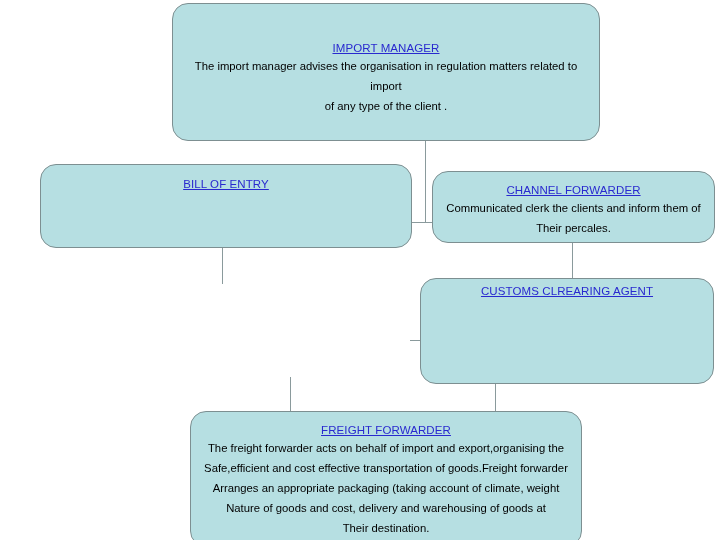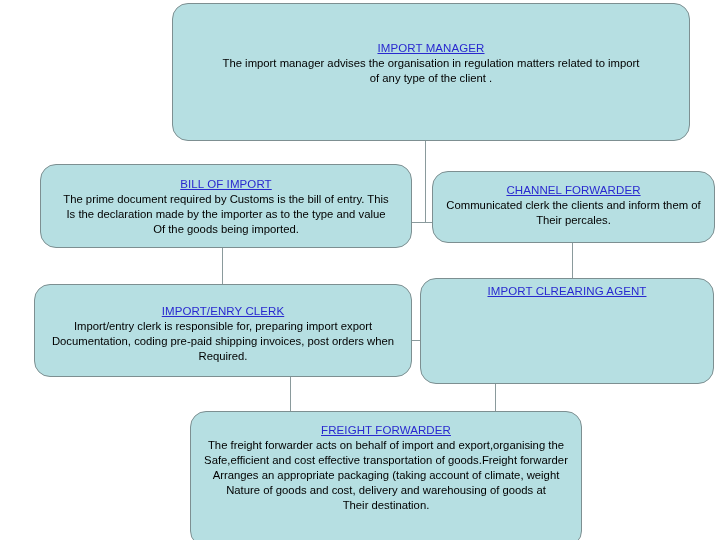--- a/index.html
+++ b/index.html
@@ -33,26 +33,26 @@
     color: #2929cf;
     text-decoration: underline;
     font-size: 11.5px;
     line-height: 15px;
     letter-spacing: 0.1px;
     white-space: nowrap;
   }
   .node-body {
     color: #000000;
     font-size: 11.3px;
-    line-height: 15px;
+    line-height: 20px;
     white-space: pre-line;
   }
 
   
-  #node-import-manager   { left: 172px; top: 3px;   width: 518px; height: 138px; }
+  #node-import-manager   { left: 172px; top: 3px;   width: 428px; height: 138px; }
   #node-import-manager .node-title { margin-top: 37px; }
 
   #node-bill-of-entry    { left: 40px;  top: 164px; width: 372px; height: 84px; }
   #node-bill-of-entry .node-title { margin-top: 12px; }
 
   #node-channel-controller { left: 432px; top: 171px; width: 283px; height: 72px; }
   #node-channel-controller .node-title { margin-top: 11px; }
 
   #node-import-entry-clerk { left: 34px;  top: 284px; width: 378px; height: 93px; }
   #node-import-entry-clerk .node-title { margin-top: 19px; }
@@ -95,41 +95,32 @@
   <div class="conn conn-v" id="conn-clerk-to-freight"></div>
   <div class="conn conn-v" id="conn-customs-to-freight"></div>
 
   <div class="node" id="node-import-manager">
     <div class="node-title">IMPORT MANAGER</div>
     <div class="node-body">The import manager advises the organisation  in regulation matters related to import
 of any type of the client .</div>
   </div>
 
   <div class="node" id="node-bill-of-entry">
-    <div class="node-title">BILL OF IMPORT</div>
-    <div class="node-body">The prime document required by Customs  is the bill  of entry. This
-Is the declaration made by the importer as to the type and value
-Of the goods being imported.</div>
+    <div class="node-title">BILL OF ENTRY</div>
   </div>
 
   <div class="node" id="node-channel-controller">
     <div class="node-title">CHANNEL FORWARDER</div>
     <div class="node-body">Communicated clerk the clients and inform them of
 Their percales.</div>
   </div>
 
-  <div class="node" id="node-import-entry-clerk">
-    <div class="node-title">IMPORT/ENRY CLERK</div>
-    <div class="node-body">Import/entry clerk is responsible for, preparing import export
-Documentation, coding pre-paid shipping invoices, post orders when
-Required.</div>
-  </div>
 
   <div class="node" id="node-customs-agent">
-    <div class="node-title">IMPORT CLREARING AGENT</div>
+    <div class="node-title">CUSTOMS CLREARING AGENT</div>
   </div>
 
   <div class="node" id="node-freight-forwarder">
     <div class="node-title">FREIGHT FORWARDER</div>
     <div class="node-body">The freight forwarder acts on behalf of import and export,organising the
 Safe,efficient and cost effective transportation of goods.Freight forwarder
 Arranges an appropriate  packaging (taking account  of climate, weight
 Nature of goods and cost, delivery and warehousing of goods at
 Their destination.</div>
   </div>

